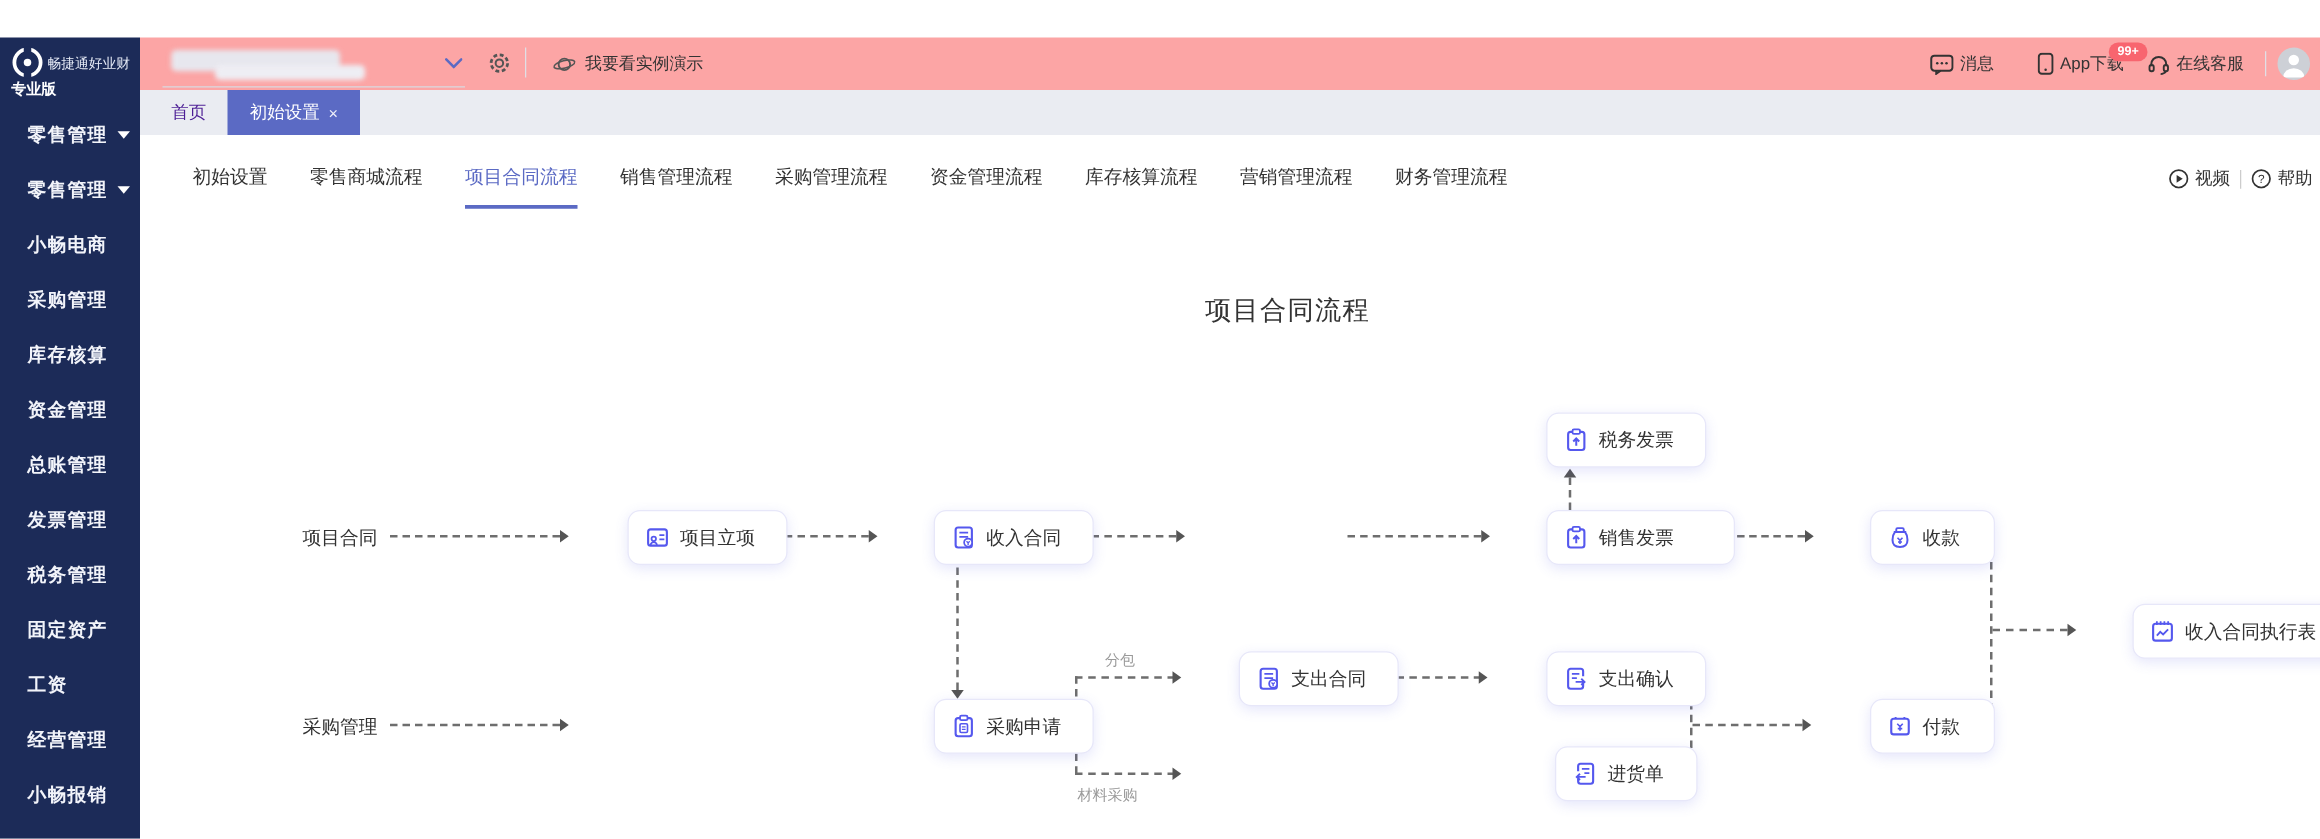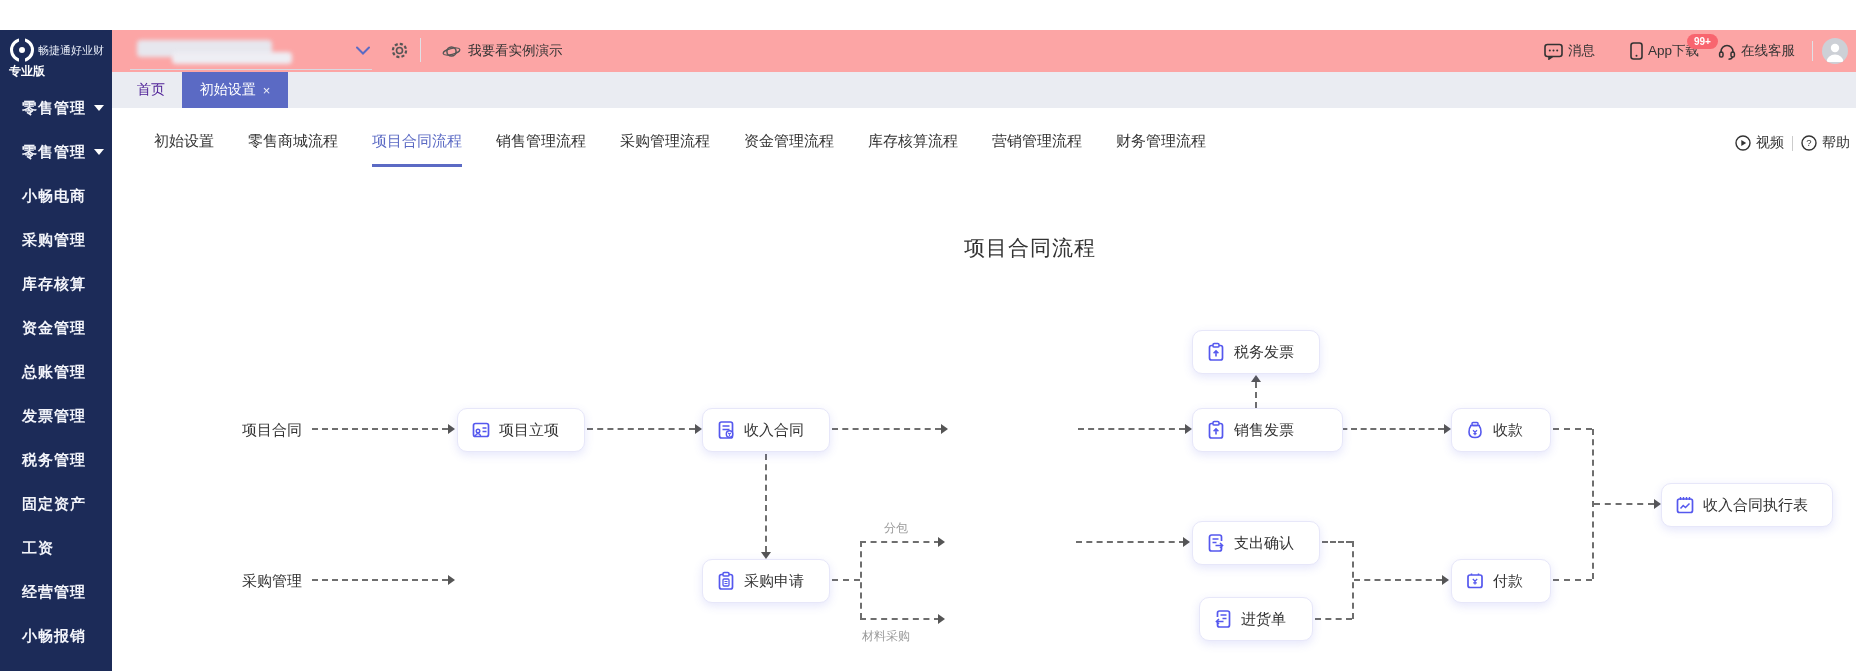--- a/index.html
+++ b/index.html
@@ -52,21 +52,21 @@
   .sn-sep { width:1px; height:15px; background:#ccc; }
 
   
   .flow { position:absolute; left:0; top:62px; width:1744px; height:501px; }
   .flow-title { position:absolute; left:718px; top:64px; width:400px; text-align:center;
     font-size:21px; font-weight:500; color:#333; letter-spacing:1px; }
   .lane-label { position:absolute; font-size:15px; color:#333; }
   .branch-label { position:absolute; font-size:12px; color:#9a9a9a; }
   .node { position:absolute; height:44px; background:#fff; border:1px solid #e7e7f9; border-radius:10px;
     box-shadow:0 3px 10px rgba(92,100,230,.16); display:flex; align-items:center; gap:8px;
-    padding-left:13px; cursor:pointer; }
+    padding-left:13px; cursor:pointer;margin-left:45px; }
   .nlabel { font-size:15px; color:#333; white-space:nowrap; }
   .nicon { width:20px; height:20px; display:flex; }
   .hl { position:absolute; height:0; border-top:2px dashed #6e6e6e; }
   .vl { position:absolute; width:0; border-left:2px dashed #6e6e6e; }
   .ar { position:absolute; width:0; height:0; border-top:5px solid transparent; border-bottom:5px solid transparent; border-left:7px solid #555; }
   .au { position:absolute; width:0; height:0; border-left:5px solid transparent; border-right:5px solid transparent; border-bottom:7px solid #555; }
   .ad { position:absolute; width:0; height:0; border-left:5px solid transparent; border-right:5px solid transparent; border-top:7px solid #555; }
   svg { display:block; }
 </style>
 </head>
@@ -346,20 +346,31 @@
       <div class="node" style="left:1549px; top:313px; width:172px">
         <span class="nicon">
             <svg width="20" height="20" viewBox="0 0 20 20">
               <rect x="2.5" y="4" width="15" height="13.5" rx="2" fill="none" stroke="#5558ee" stroke-width="1.7"></rect>
               <path d="M5.5 2 v3 M8.5 2 v3 M11.5 2 v3 M14.5 2 v3" stroke="#5558ee" stroke-width="1.4"></path>
               <polyline points="5.5,13.5 8.2,10.5 10.5,12.5 14.5,8.5" fill="none" stroke="#5558ee" stroke-width="1.5"></polyline>
             </svg>
           </span>
         <span class="nlabel">收入合同执行表</span>
       </div>
+      <div class="node" style="left:834px; top:351px; width:128px">
+        <span class="nicon">
+            <svg width="20" height="20" viewBox="0 0 20 20">
+              <rect x="3.5" y="2" width="13" height="16" rx="2" fill="none" stroke="#5558ee" stroke-width="1.7"></rect>
+              <path d="M6.5 6 h7 M6.5 9.5 h7" stroke="#5558ee" stroke-width="1.4"></path>
+              <circle cx="13.5" cy="14" r="3.2" fill="#fff" stroke="#5558ee" stroke-width="1.4"></circle>
+              <path d="M12.2 13 l1.3 1.3 l1.3 -1.3 M13.5 14.3 v1.6" stroke="#5558ee" stroke-width="1.1" fill="none"></path>
+            </svg>
+          </span>
+        <span class="nlabel">支出合同</span>
+      </div>
       <div class="node" style="left:1080px; top:351px; width:128px">
         <span class="nicon">
             <svg width="20" height="20" viewBox="0 0 20 20">
               <path d="M15.5 8 V4 a2 2 0 0 0 -2 -2 H5.5 a2 2 0 0 0 -2 2 v12 a2 2 0 0 0 2 2 h8 a2 2 0 0 0 2 -2 v-2" fill="none" stroke="#5558ee" stroke-width="1.7"></path>
               <path d="M6.5 6 h6 M6.5 9.5 h4" stroke="#5558ee" stroke-width="1.4"></path>
               <path d="M9.5 12.5 h7 M14 10 l2.6 2.5 l-2.6 2.5" fill="none" stroke="#5558ee" stroke-width="1.5"></path>
             </svg>
           </span>
         <span class="nlabel">支出确认</span>
       </div>

